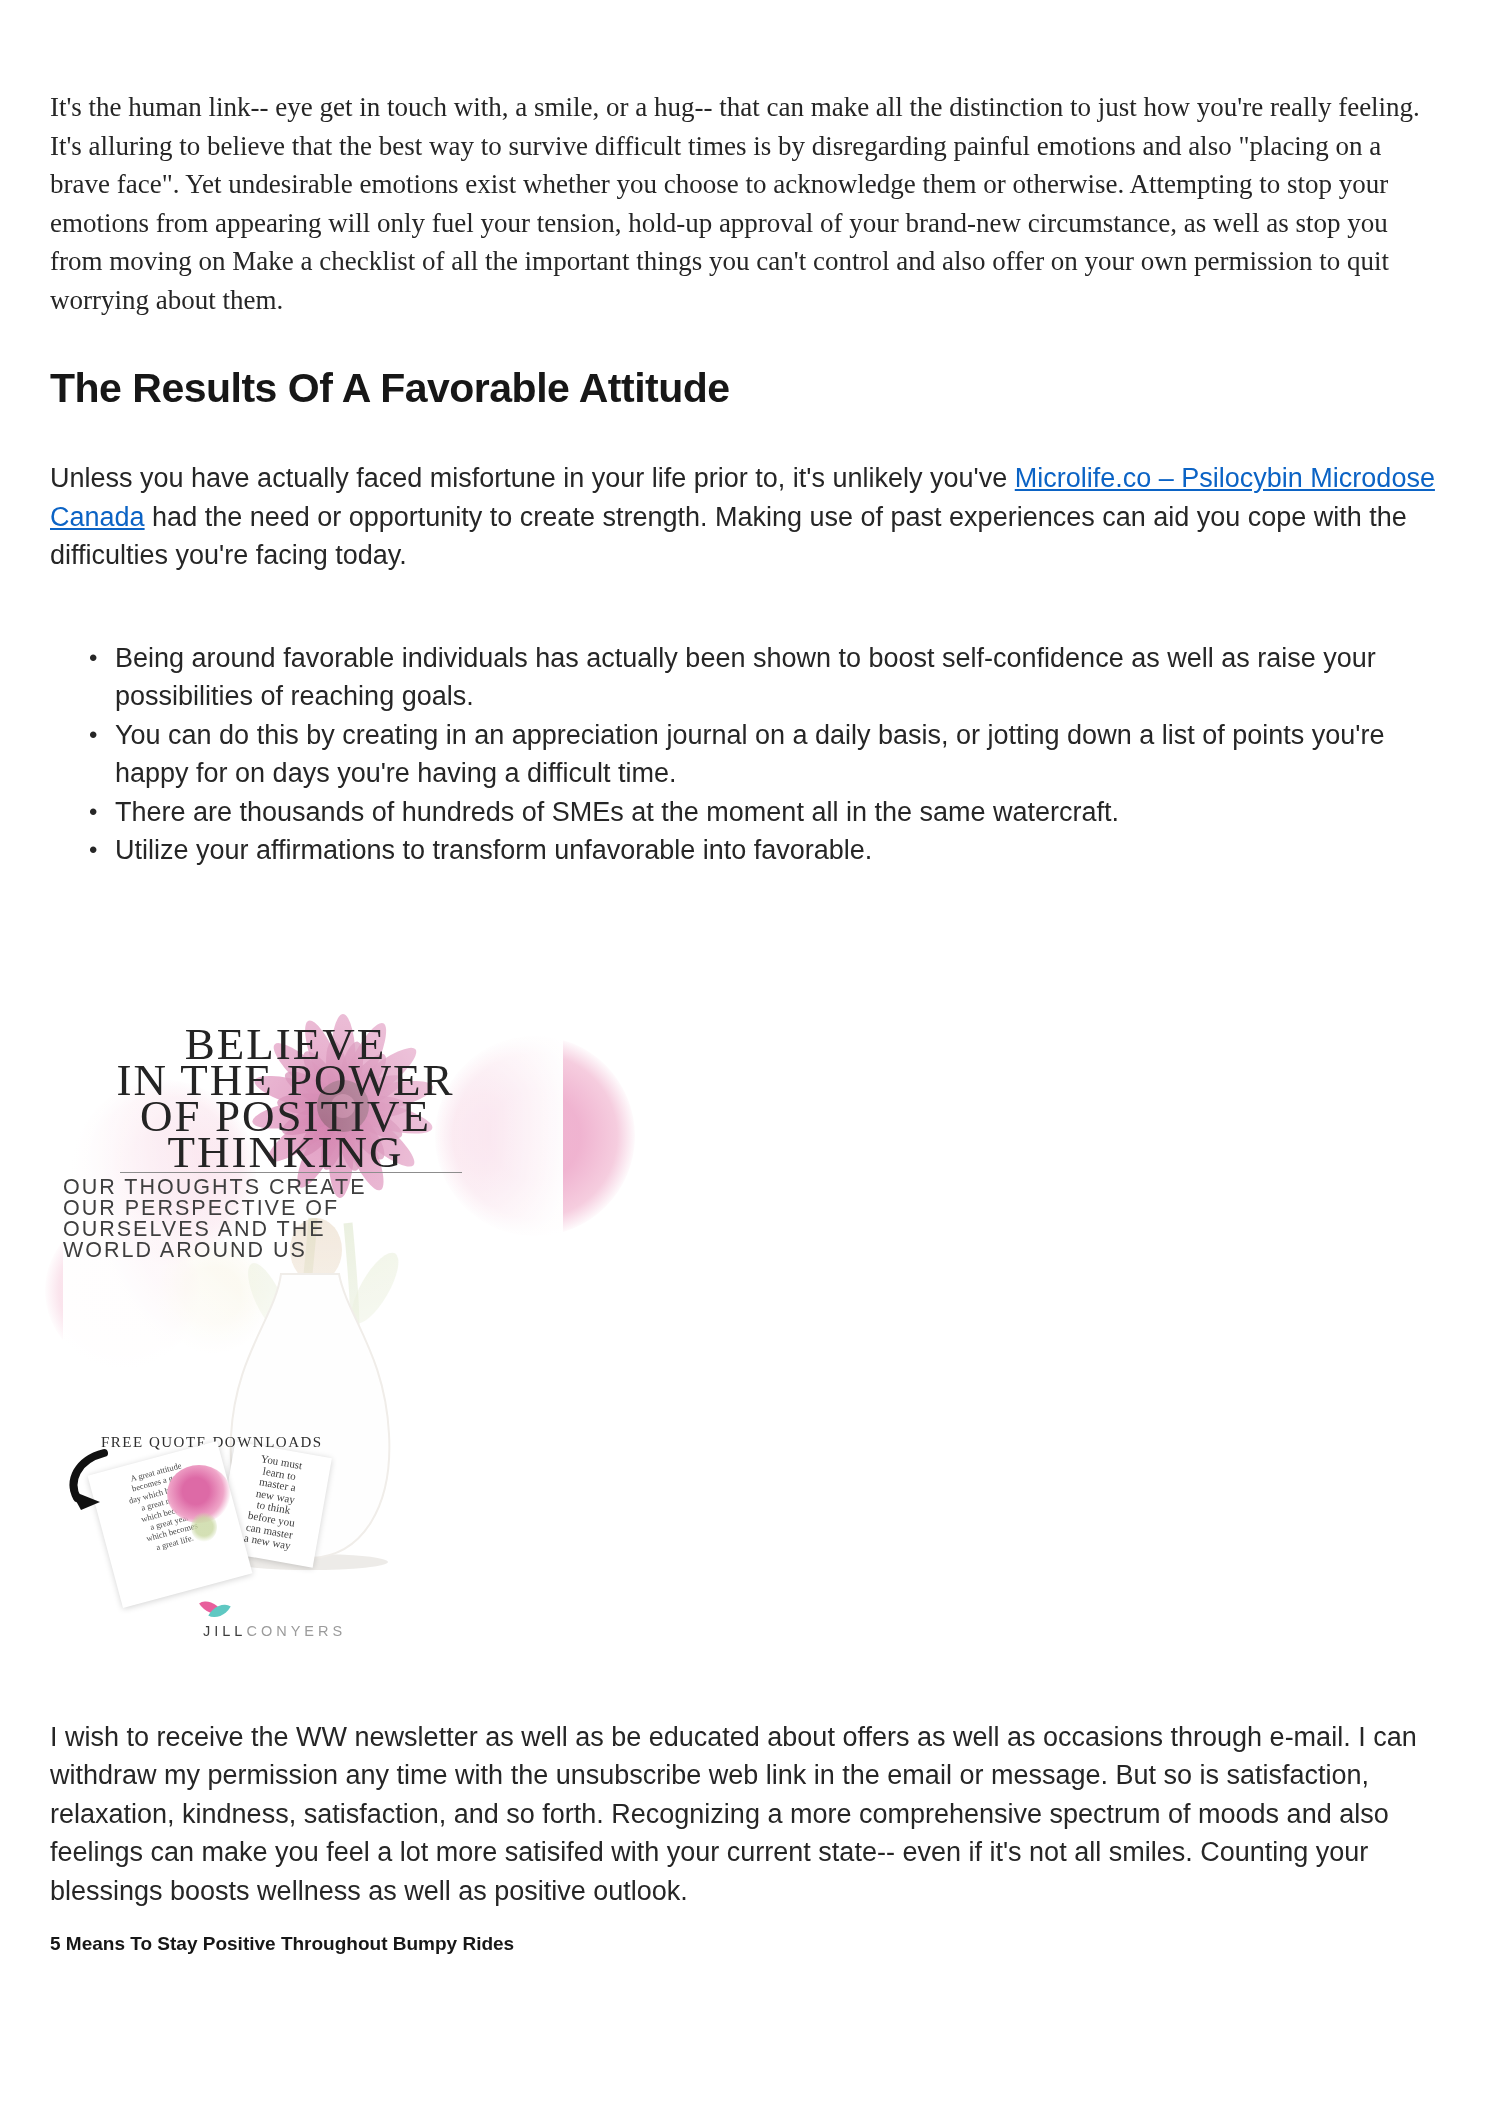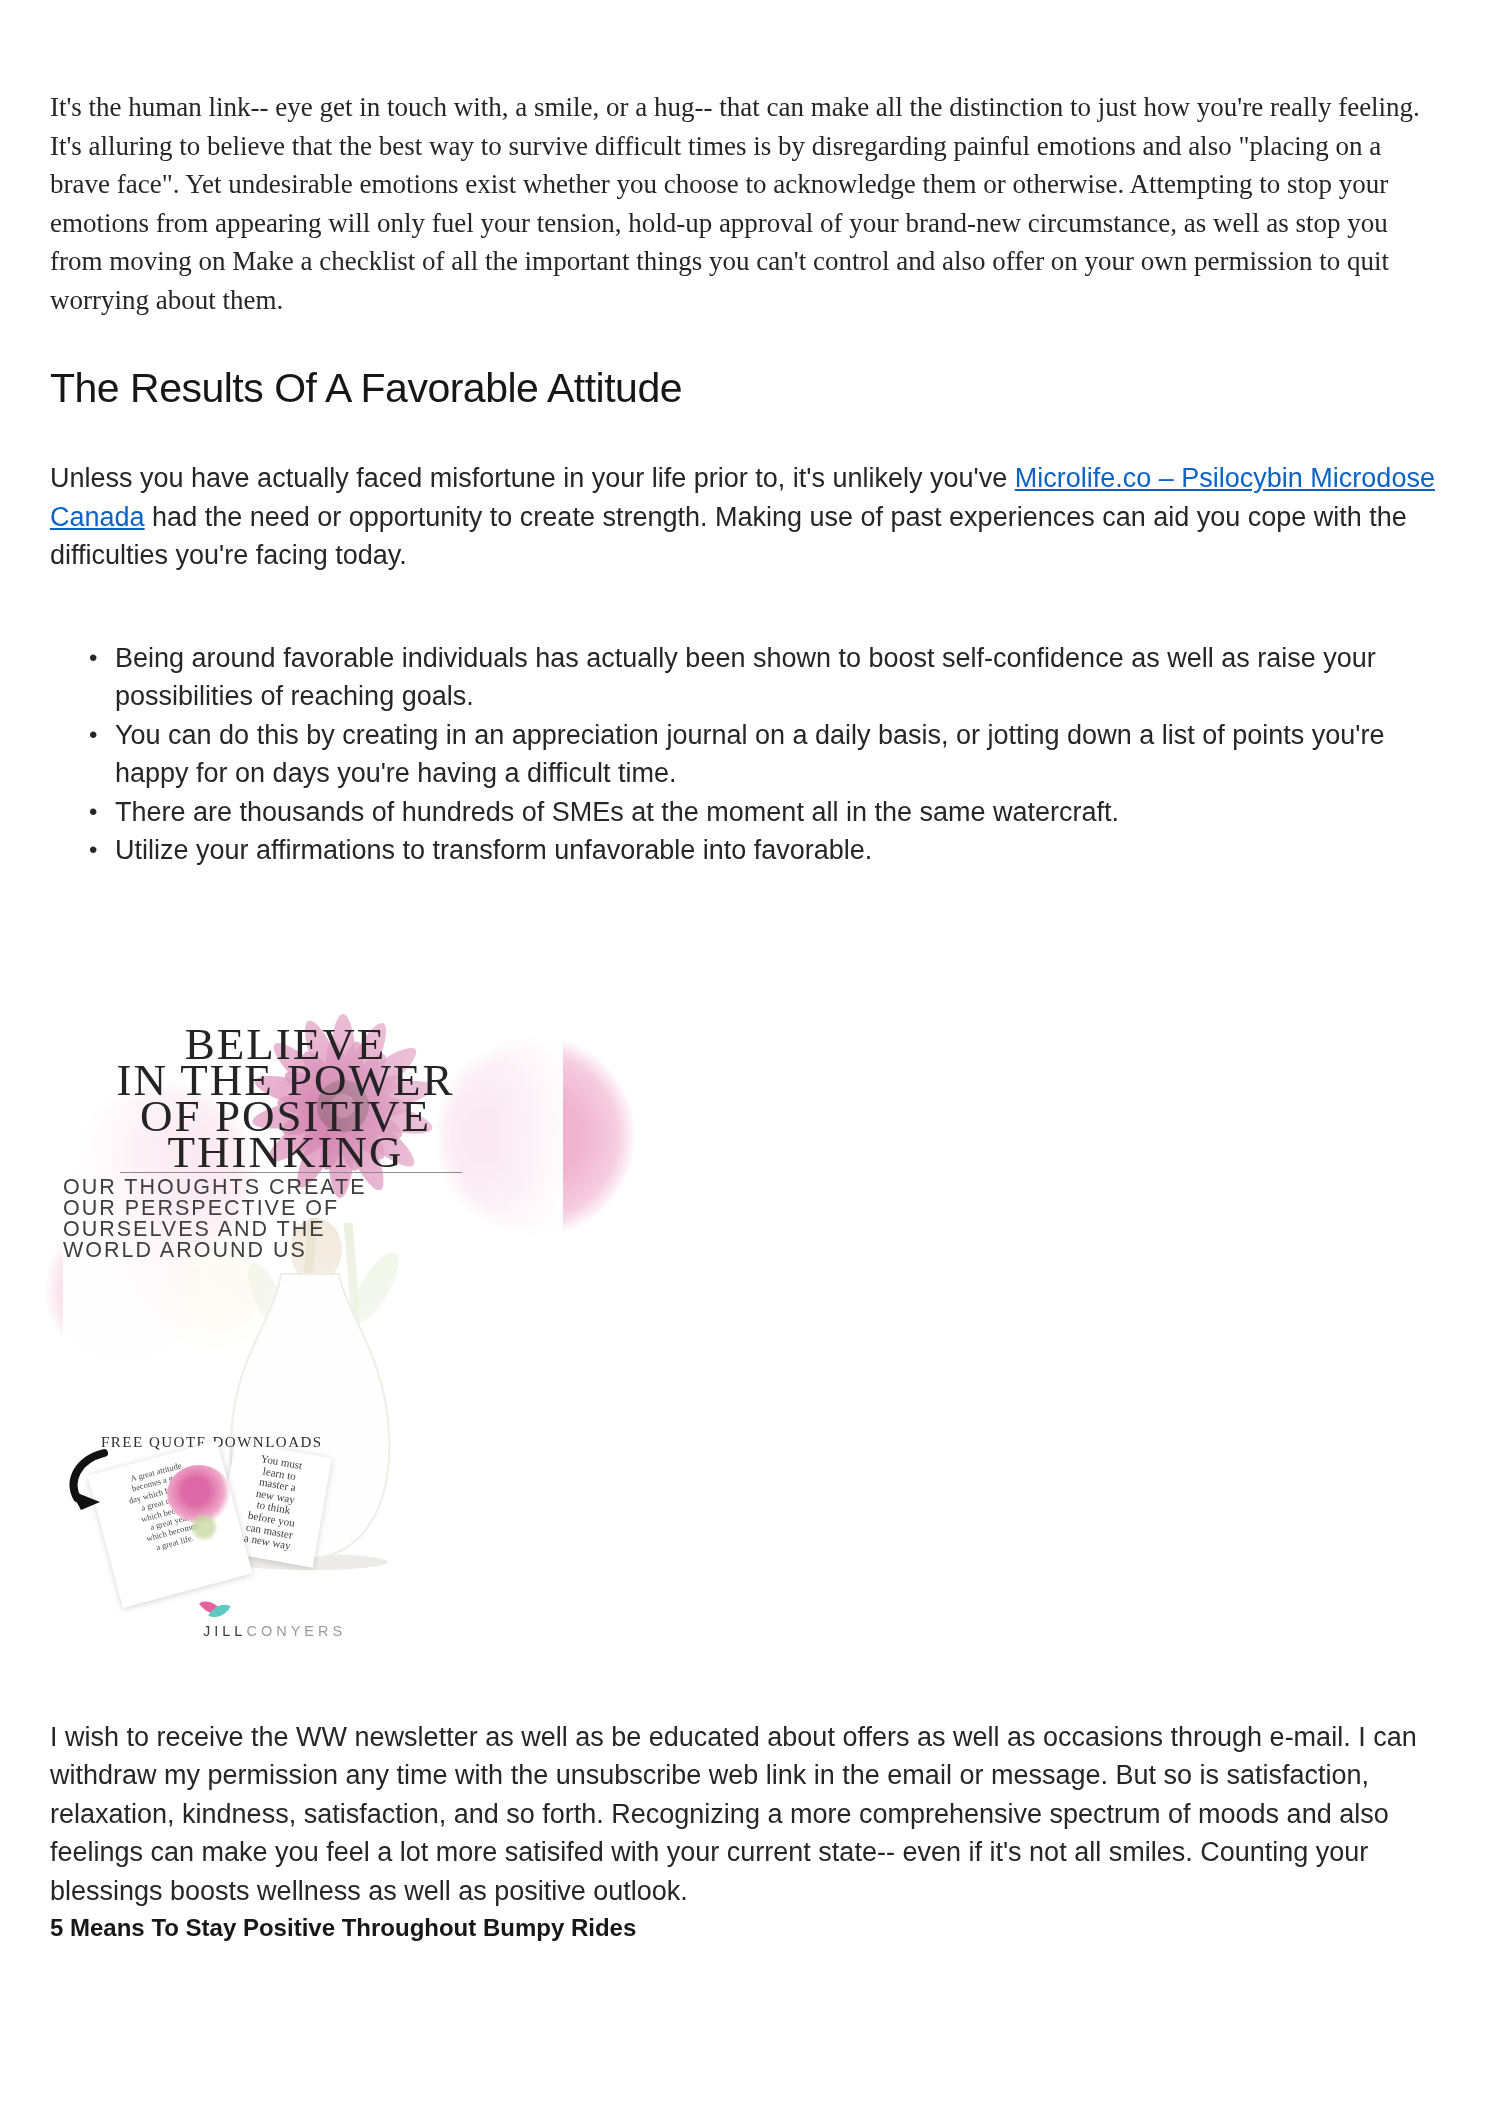--- a/index.html
+++ b/index.html
@@ -4,28 +4,28 @@
 <style>
   html,body{margin:0;padding:0;}
   body{
     width:1500px;height:2123px;background:#ffffff;
     font-family:"Liberation Sans", sans-serif;color:#262626;
     overflow:hidden;position:relative;
   }
   .page{padding:0 58px 0 50px;}
   p{font-size:27px;line-height:38.5px;margin:0;font-weight:400;}
   .p1{padding-top:88px;font-family:Liberation Serif, serif;}
-  h1{font-size:41px;line-height:46px;margin:46px 0 0 0;font-weight:400;color:#171717;letter-spacing:-0.5px;}
+  h1{font-size:41px;line-height:46px;margin:46px 0 0 0;font-weight:700;color:#171717;letter-spacing:-0.5px;}
   .p2{margin-top:48px;}
   a.body-link{color:#0b63c5;text-decoration:underline;cursor:pointer;}
   ul.blist{margin:64px 0 0 0;padding:0 0 0 65px;list-style:none;}
   ul.blist li{font-size:27px;line-height:38.5px;position:relative;}
   ul.blist li::before{content:"\2022";position:absolute;left:-26px;top:0;font-size:24px;color:#262626;}
   .p3{margin-top:42px;}
-  h2{font-size:24px;line-height:36px;margin:0 0 0 0;font-weight:700;color:#171717;}
+  h2{font-size:19px;line-height:36px;margin:16px 0 0 0;font-weight:700;color:#171717;}
 
   
   .poster{position:relative;width:500px;height:688px;margin:118px 0 0 13px;}
   .bloom{position:absolute;border-radius:50%;}
   .bloom-right{left:372px;top:48px;width:200px;height:200px;
     background:radial-gradient(circle,#eda6c8 0 32%,#f4c4d9 58%,rgba(246,205,222,0) 72%);opacity:.85;}
   .bloom-left-upper{left:8px;top:92px;width:185px;height:185px;
     background:radial-gradient(circle,#f2b7d0 0 30%,#f7cfdf 58%,rgba(248,212,226,0) 72%);opacity:.75;}
   .bloom-left-lower{left:-18px;top:225px;width:155px;height:155px;
     background:radial-gradient(circle,#f4c3d6 0 30%,#f8d6e3 58%,rgba(249,217,229,0) 72%);opacity:.65;}

